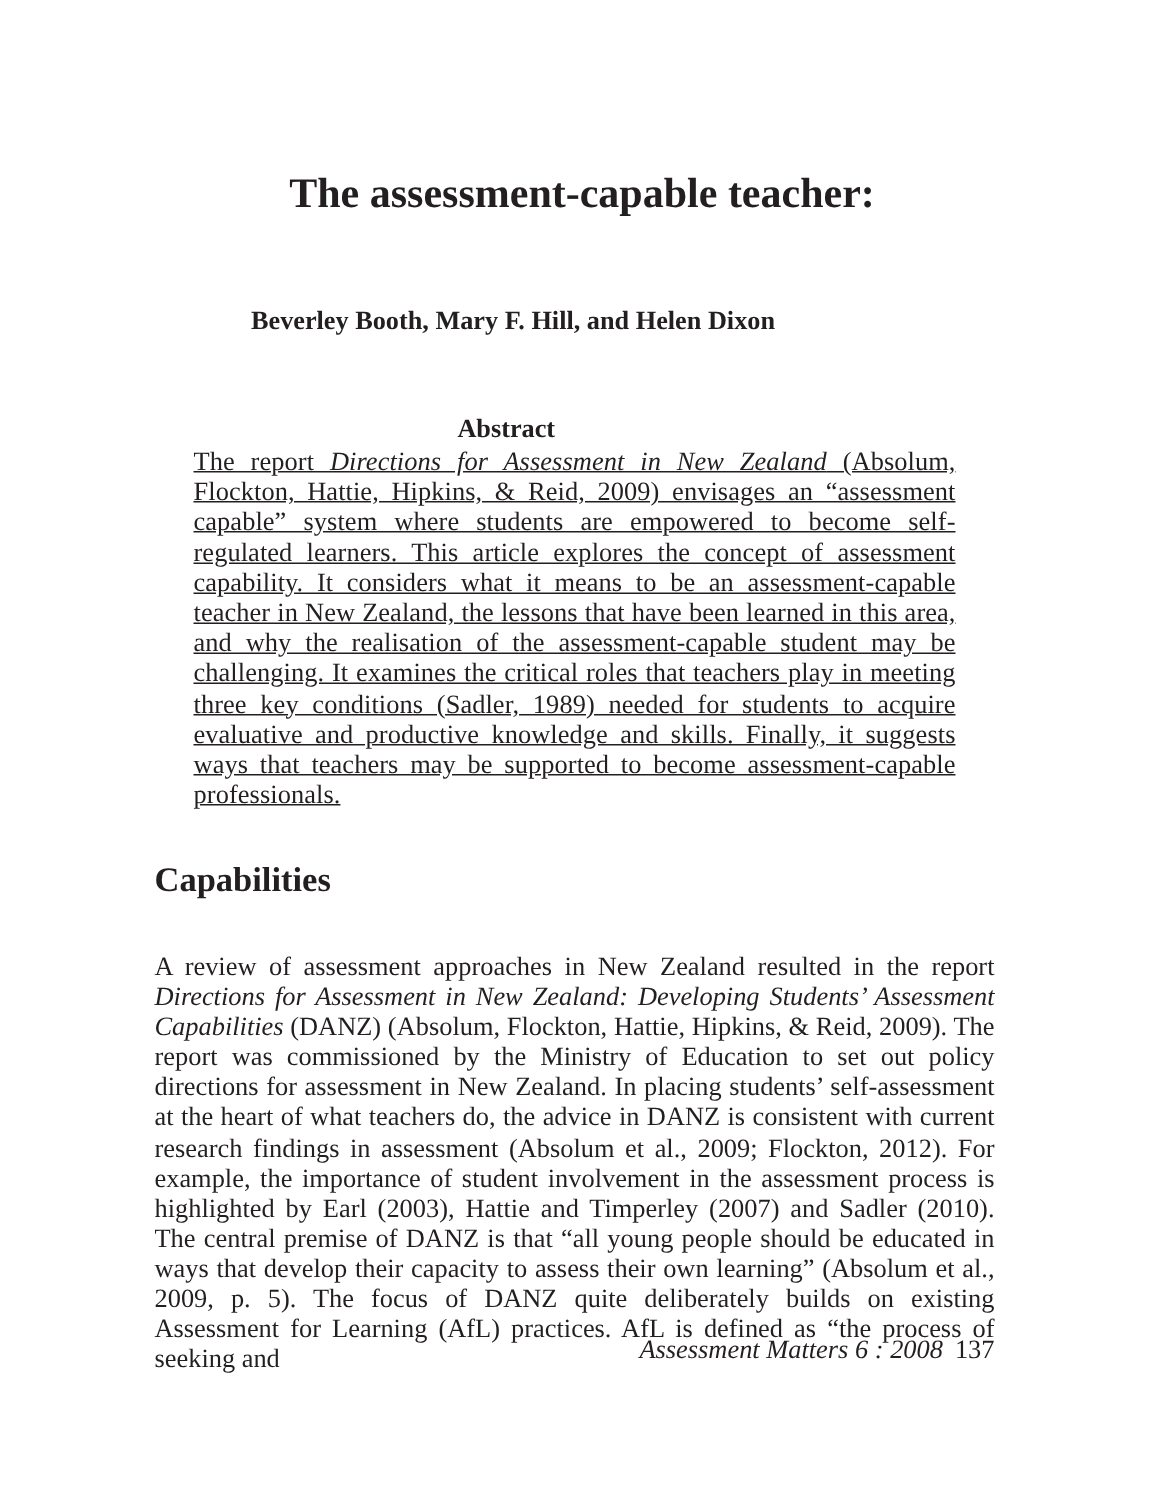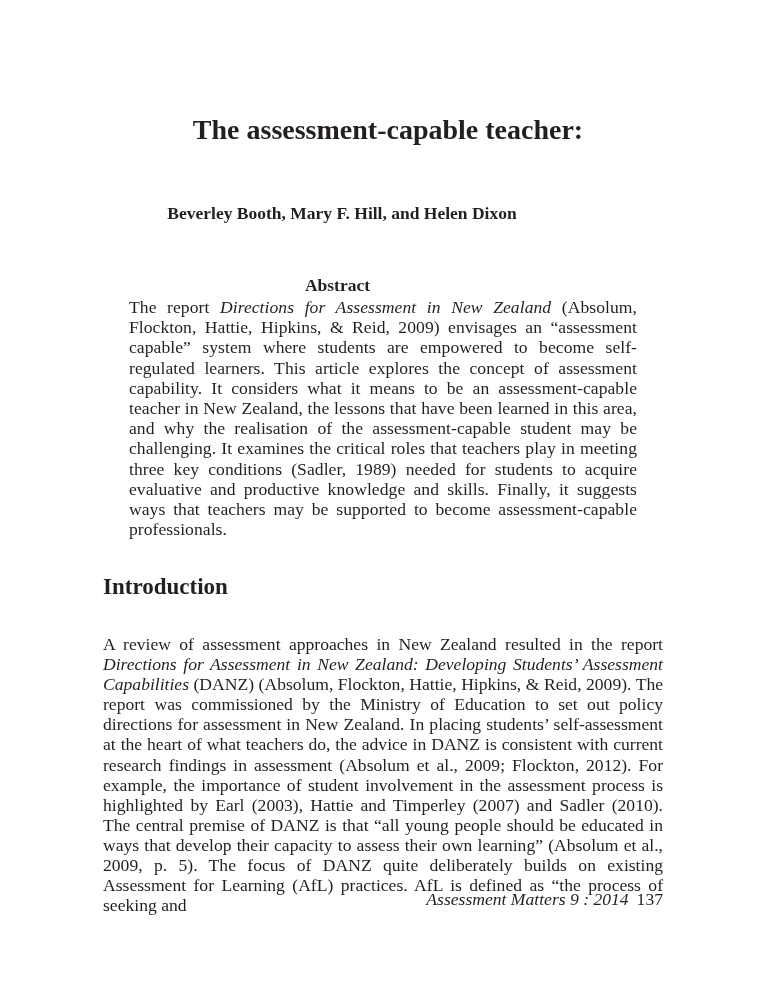--- a/index.html
+++ b/index.html
@@ -19,21 +19,21 @@
       margin: 0;
     }
     .abstract-heading {
       position: absolute; left: 0; width: 675px; top: 274px;
       text-align: center; font-weight: bold; font-size: 17.5px; line-height: 22px;
       margin: 0;
     }
     .abstract-body {
       position: absolute; left: 129px; width: 508px; top: 297px;
       font-size: 17.6px; line-height: 20.2px; text-align: justify;
-      margin: 0; letter-spacing: 0.05px;
+      margin: 0; letter-spacing: 0.05px; text-decoration: underline;
     }
     .intro-heading {
       position: absolute; left: 103px; top: 573px;
       font-weight: bold; font-size: 23px; line-height: 28px; margin: 0;
     }
     .intro-body {
       position: absolute; left: 103px; width: 560px; top: 634px;
       font-size: 17.6px; line-height: 20.1px; text-align: justify; margin: 0;
     }
     .footer {
@@ -50,19 +50,19 @@
 <h1 class="title">
   <span>The assessment-capable teacher:</span><br>
 </h1>
 
 <p class="authors">Beverley Booth, Mary F. Hill, and Helen Dixon</p>
 
 <h2 class="abstract-heading">Abstract</h2>
 
 <p class="abstract-body"><span>The report </span><em>Directions for Assessment in New Zealand</em><span> (Absolum, Flockton, Hattie, Hipkins, &amp; Reid, 2009) envisages an “assessment capable” system where students are empowered to become self-regulated learners. This article explores the concept of assessment capability. It considers what it means to be an assessment-capable teacher in New Zealand, the lessons that have been learned in this area, and why the realisation of the assessment-capable student may be challenging. It examines the critical roles that teachers play in meeting three key conditions (Sadler, 1989) needed for students to acquire evaluative and productive knowledge and skills. Finally, it suggests ways that teachers may be supported to become assessment-capable professionals.</span></p>
 
-<h2 class="intro-heading">Introduction</h2>
+<h2 class="intro-heading">Capabilities</h2>
 
 <p class="intro-body"><span>A review of assessment approaches in New Zealand resulted in the report </span><em>Directions for Assessment in New Zealand: Developing Students’ Assessment Capabilities</em><span> (DANZ) (Absolum, Flockton, Hattie, Hipkins, &amp; Reid, 2009). The report was commissioned by the Ministry of Education to set out policy directions for assessment in New Zealand. In placing students’ self-assessment at the heart of what teachers do, the advice in DANZ is consistent with current research findings in assessment (Absolum et al., 2009; Flockton, 2012). For example, the importance of student involvement in the assessment process is highlighted by Earl (2003), Hattie and Timperley (2007) and Sadler (2010). The central premise of DANZ is that “all young people should be educated in ways that develop their capacity to assess their own learning” (Absolum et al., 2009, p. 5). The focus of DANZ quite deliberately builds on existing Assessment for Learning (AfL) practices. AfL is defined as “the process of seeking and</span></p>
 
 <p class="footer">
-  <span class="journal">Assessment Matters 9 : 2014</span><span class="pageno">137</span>
+  <span class="journal">Assessment Matters 6 : 2008</span><span class="pageno">137</span>
 </p>
 
 </body></html>

